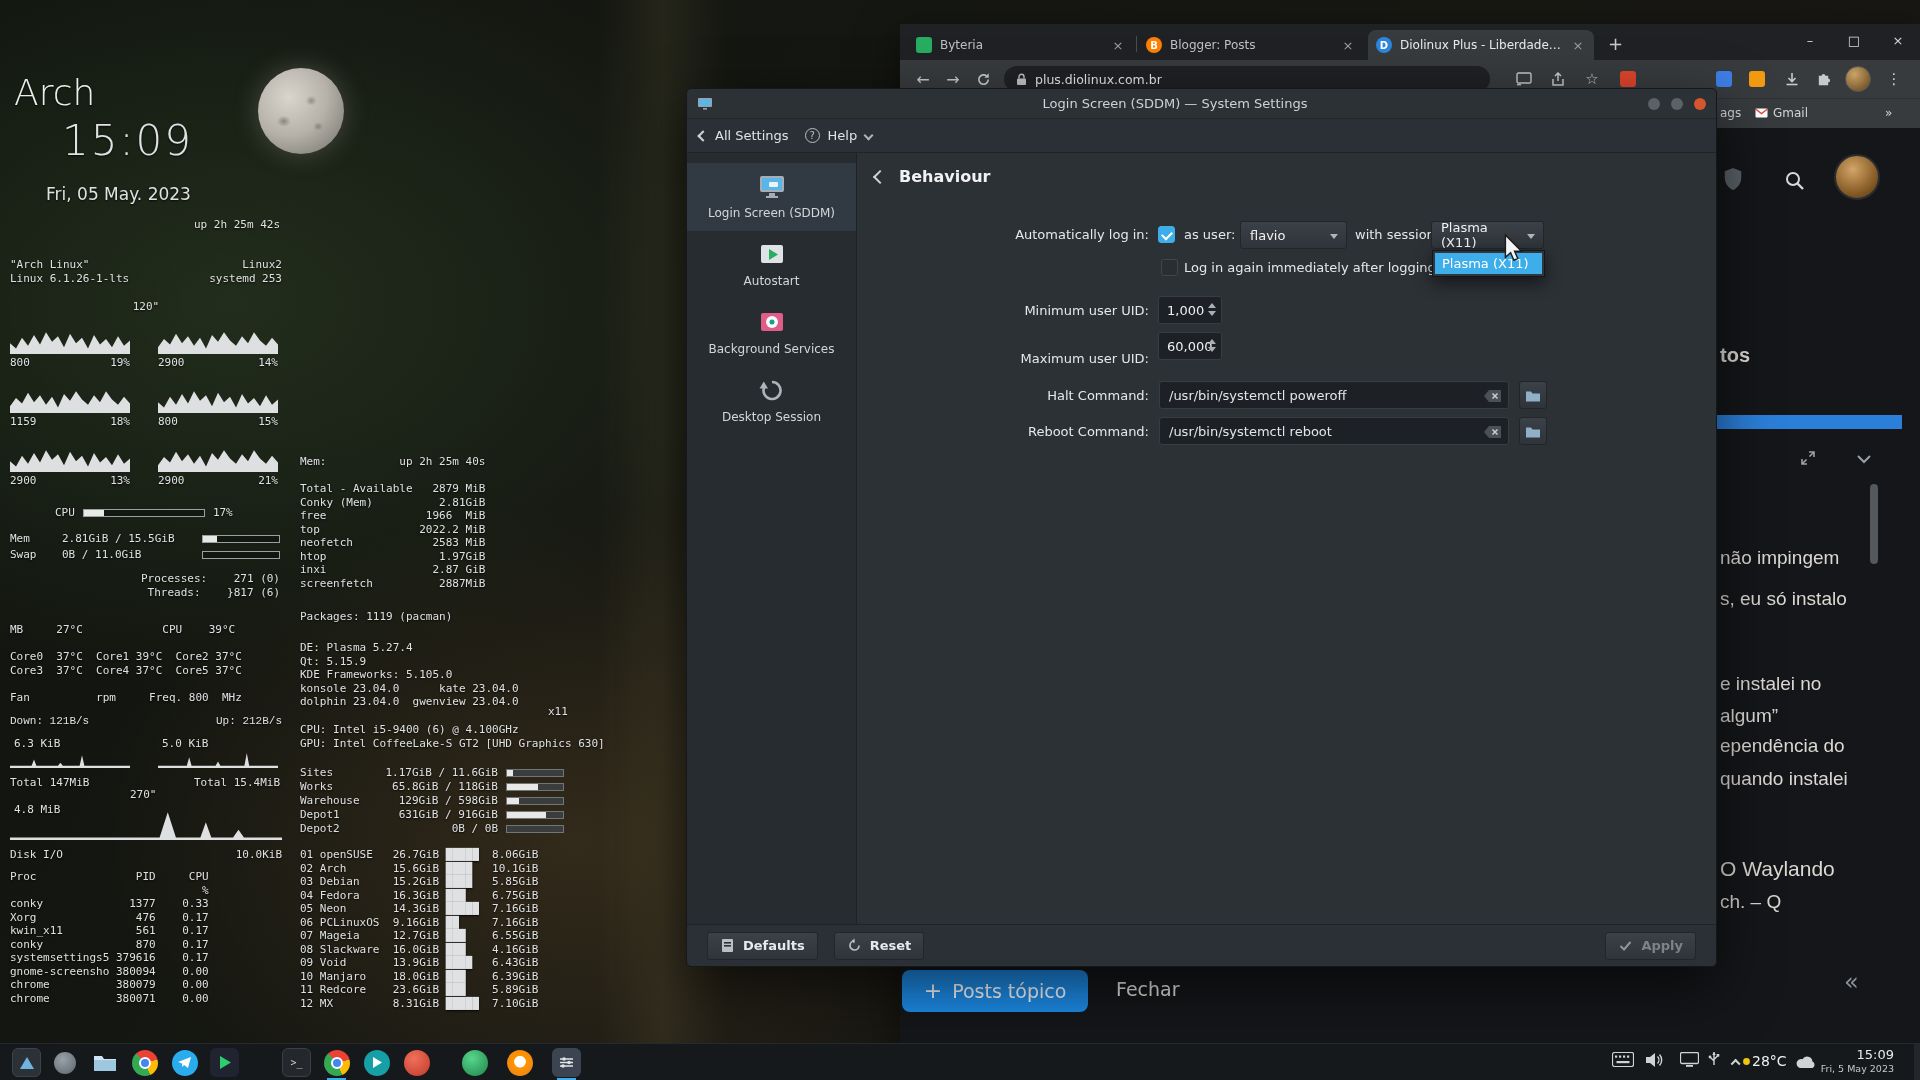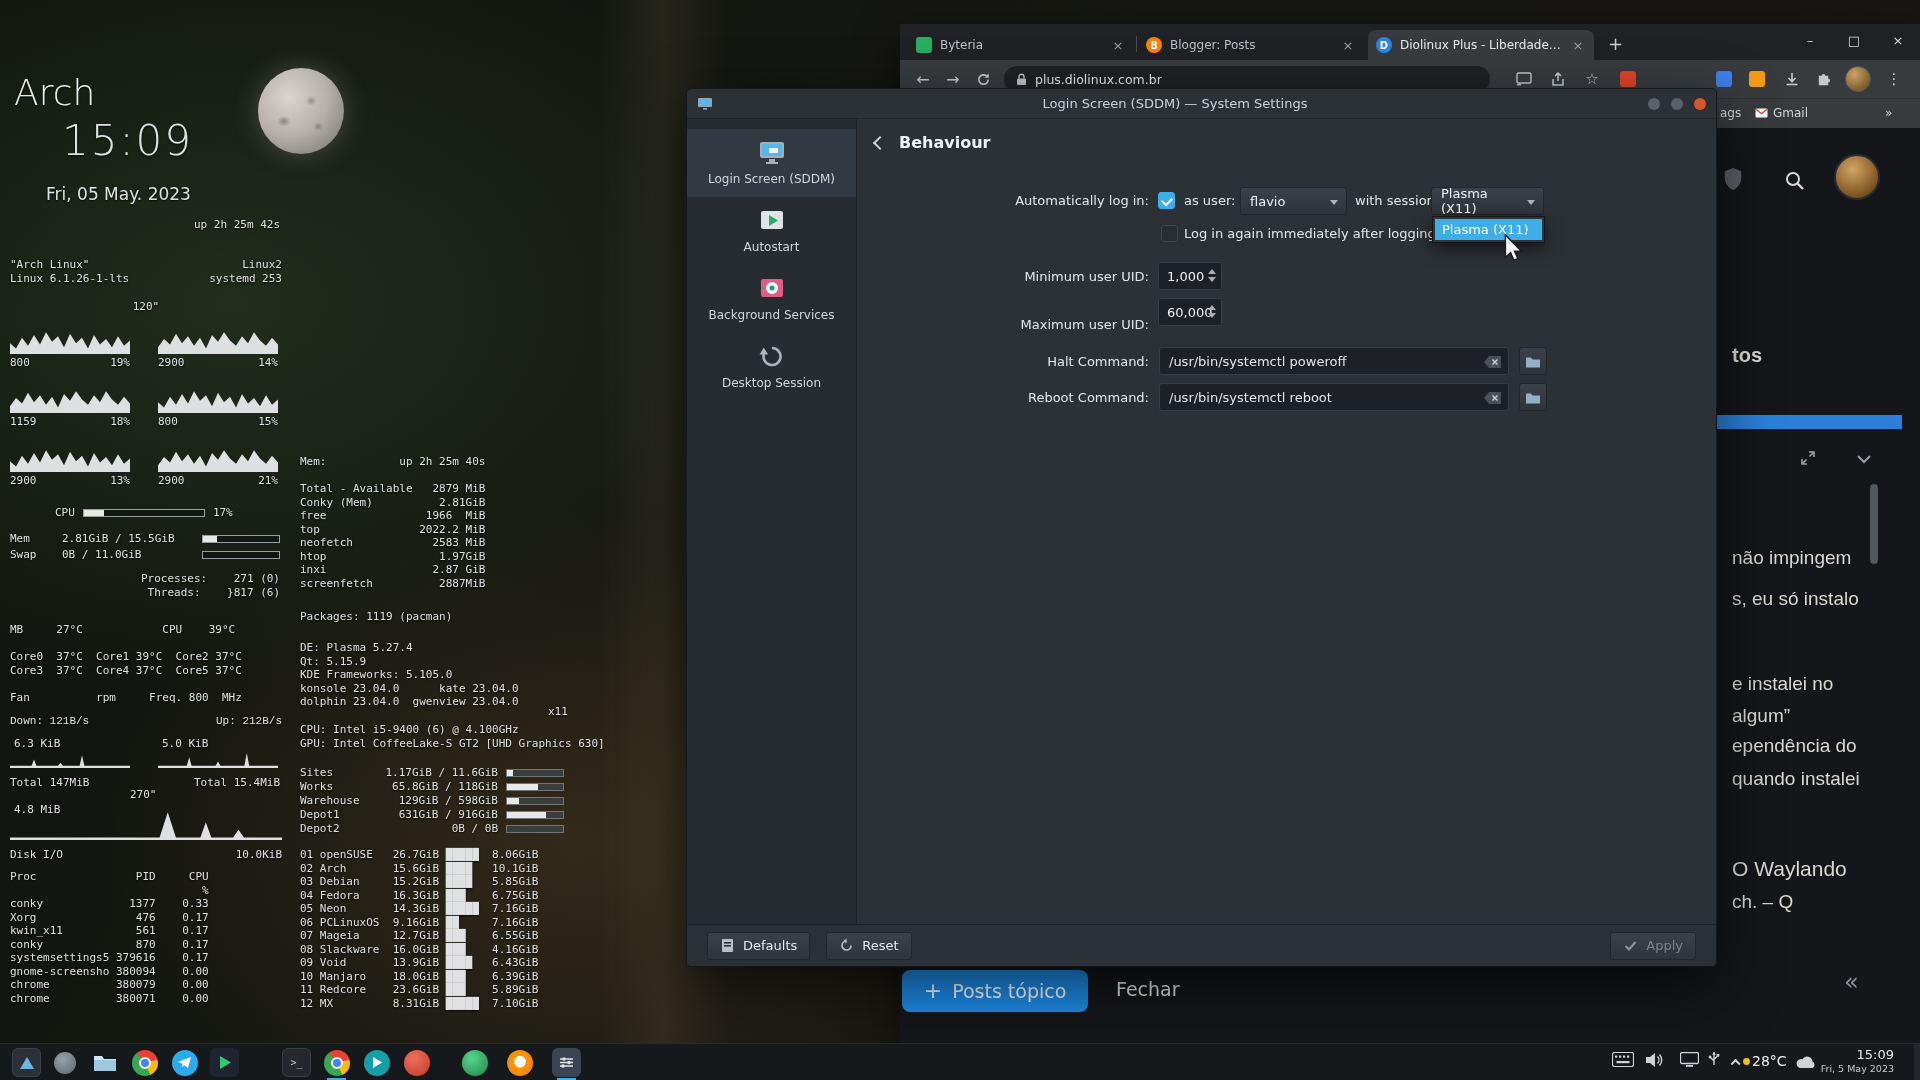--- a/index.html
+++ b/index.html
@@ -77,21 +77,21 @@
   .tb-ic { position:absolute; top:9px; width:20px; height:20px; display:flex; align-items:center;
     justify-content:center; color:#c6cacd; font-size:15px; }
   .ext { position:absolute; top:11px; width:16px; height:16px; border-radius:3px; }
   .ext-red { background:#e0452c; } .ext-blue { background:#3f7fe8; } .ext-orange { background:#f39c12; }
   .b-profile { position:absolute; left:945px; top:6px; width:26px; height:26px; border-radius:50%;
     background:radial-gradient(circle at 35% 30%, #caa468, #7a5a2c 75%); border:1px solid #55585c; }
   .bmbar { position:relative; height:30px; background:#383b3e; border-top:1px solid #2e3134;
     color:#d2d5d8; }
   .bm { position:absolute; top:7px; display:flex; align-items:center; gap:5px; }
   .bcontent { position:absolute; left:0; top:104px; right:0; bottom:0; background:#141619; overflow:hidden; }
-  .frag { position:absolute; left:820px; color:#dcd8d2; font-size:19px; font-family:"Liberation Sans",sans-serif;margin-left:12px; }
+  .frag { position:absolute; left:820px; color:#dcd8d2; font-size:19px; font-family:"Liberation Sans",sans-serif; }
   .b-avatar { position:absolute; left:934px; top:26px; width:46px; height:46px; border-radius:50%;
     background:radial-gradient(circle at 40% 32%, #d2a568, #8a5e28 60%, #4f3414); border:2px solid #2a2d30; }
   .bluebar { position:absolute; left:817px; top:287px; width:185px; height:14px; background:#2b7fd9; }
   .scrollthumb { position:absolute; left:970px; top:356px; width:8px; height:80px; background:#53585d; border-radius:4px; }
   .create-btn { position:absolute; left:2px; top:842px; width:186px; height:42px; background:#1d8ce8;
     border:none; border-radius:8px; color:#fff; display:flex; align-items:center; justify-content:center;
     gap:10px; font-size:19px; font-family:inherit; font-weight:500; }
   .fechar { position:absolute; left:216px; top:850px; font-size:19px; color:#e6e3de; }
   .collapse { position:absolute; left:944px; top:840px; font-size:24px; color:#8b9196; }
 
@@ -145,21 +145,21 @@
   .clear-ic { position:absolute; right:6px; top:7px; }
   .kbtn-sq { position:absolute; width:28px; height:28px; background:linear-gradient(#3b4148,#2f343a);
     border:1px solid #22262a; border-radius:3px; display:flex; align-items:center; justify-content:center; }
   .kpopup { position:absolute; left:575px; top:97px; width:113px; background:#31363c;
     border:1px solid #141719; box-shadow:0 6px 16px rgba(0,0,0,.55); padding:2px; z-index:6; }
   .kpopup-item { background:#3daee9; color:#fff; padding:3px 7px; }
   .ss-footer { height:42px; border-top:1px solid #202428; display:flex; align-items:center;
     padding:0 20px; gap:16px; }
   .kbtn { height:28px; display:flex; align-items:center; gap:8px; padding:0 12px;
     background:linear-gradient(#3b4148,#2f343a); border:1px solid #22262a; border-radius:3px;
-    color:#e6eaed; font-size:13px; font-family:inherit; }
+    color:#e6eaed; font-size:13px; font-family:inherit;font-weight:bold; }
   .kbtn.disabled { color:#7d838a; }
   .push-right { margin-left:auto; }
 
   
   .taskbar { position:absolute; left:0; bottom:0; width:1920px; height:37px; background:#16191c;
     border-top:1px solid #26292d; z-index:20; }
   .ti { position:absolute; top:4px; width:29px; height:29px; border-radius:6px; display:flex;
     align-items:center; justify-content:center; }
   .ti.active::after { content:""; position:absolute; bottom:-3px; left:5px; right:5px; height:2px;
     background:#3daee9; }
@@ -520,20 +520,31 @@
   <div class="ss-titlebar">
     <svg width="16" height="13" viewBox="0 0 16 13">
         <rect x="1" y="1" width="14" height="9" rx="1" fill="#8fa6b5"></rect>
         <rect x="2.5" y="2.5" width="11" height="6" fill="#58b6e8"></rect>
         <rect x="6" y="11" width="4" height="1.6" fill="#8fa6b5"></rect>
       </svg>
     <span class="ss-title">Login Screen (SDDM) — System Settings</span>
     <span class="wb wb-min"></span>
     <span class="wb wb-max"></span>
     <span class="wb wb-close"></span>
+  </div>
+  <div class="ss-toolbar">
+    <button class="tbtn">
+      <span class="chev chev-left"></span>
+      <span>All Settings</span>
+    </button>
+    <button class="tbtn">
+      <span class="help-circ">?</span>
+      <span>Help</span>
+      <span class="chev chev-down"></span>
+    </button>
   </div>
   <div class="ss-body">
     <div class="ss-side">
       <div class="side-item selected">
         <svg width="30" height="26" viewBox="0 0 30 26">
             <rect x="3" y="2" width="24" height="16" rx="2" fill="#a7adb3"></rect>
             <rect x="5" y="4" width="20" height="12" fill="#58b6e8"></rect>
             <rect x="12" y="8" width="9" height="5" rx="1" fill="#eef2f4"></rect>
             <rect x="12" y="19" width="6" height="3" fill="#a7adb3"></rect>
             <rect x="9" y="22" width="12" height="2" fill="#a7adb3"></rect>

